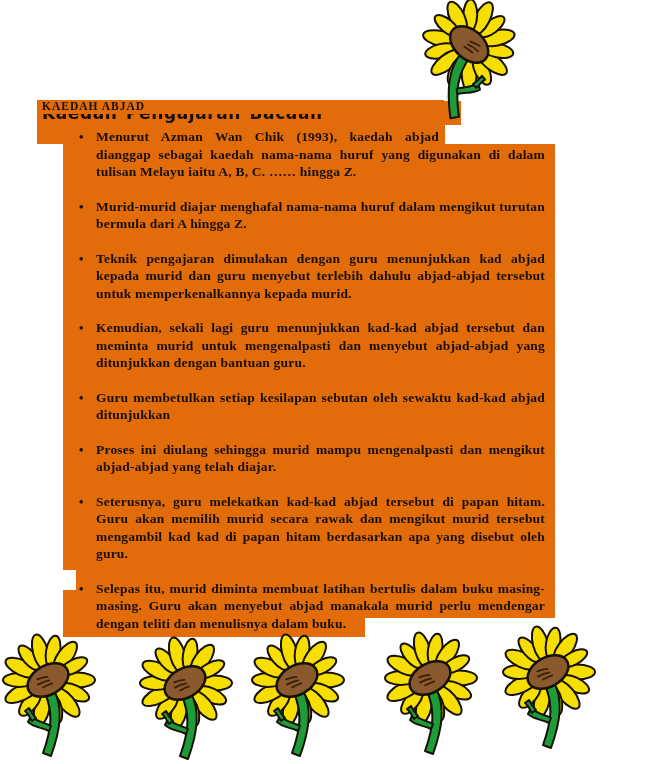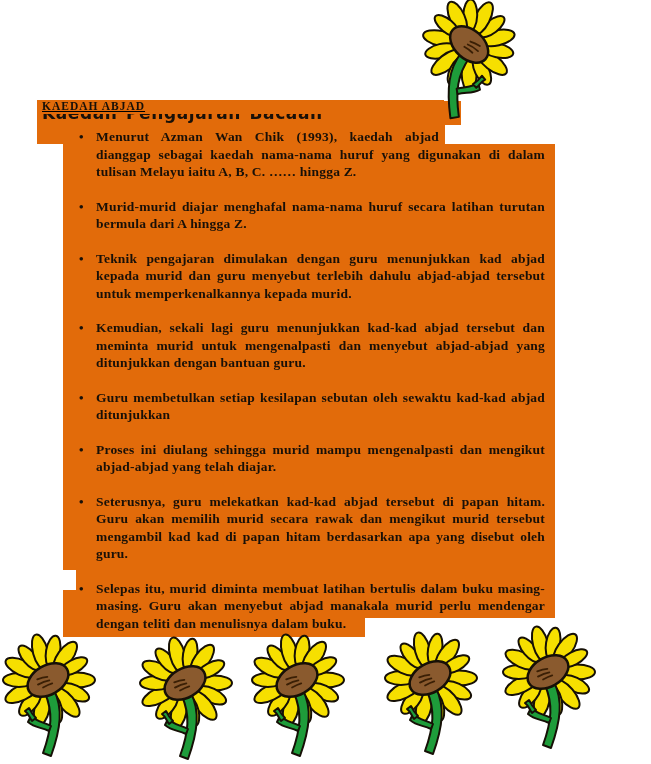--- a/index.html
+++ b/index.html
@@ -16,21 +16,21 @@
        font-family:"Liberation Serif",serif;}
   .stage{position:relative;width:651px;height:764px;overflow:hidden;background:var(--page-bg,#fff);}
 
   
   .title-bar{position:absolute;left:37px;top:57px;width:424px;height:43px;
              background:var(--highlight-orange,#E26B0A);margin-top:44px;}
   .title-bar h1{margin:0;padding:2px 0 0 5px;color:var(--ink,#181008);
                 font-family:"DejaVu Sans",sans-serif;font-weight:bold;
                 font-size:17px;line-height:21px;letter-spacing:.6px;word-spacing:2px;}
   .subtitle-bar{position:absolute;left:37px;top:100px;width:407px;height:14px;
-                background:var(--highlight-orange,#E26B0A);text-decoration:underline;}
+                background:var(--highlight-orange,#E26B0A);}
   .subtitle-bar h2{margin:0;padding:0 0 0 5px;color:var(--ink,#181008);
                    font-family:"Liberation Serif",serif;font-weight:bold;
                    font-size:11.5px;line-height:13px;letter-spacing:1px;}
 
   
   .content{position:absolute;left:63px;top:125px;width:492px;height:512px;
            background:var(--highlight-orange,#E26B0A);
            box-sizing:border-box;padding:3px 10px 0 33px;}
   ul.bullets{margin:0;padding:0;list-style:none;}
   li.bullet{position:relative;text-align:justify;color:var(--ink,#181008);
@@ -97,21 +97,21 @@
 
   <div class="content">
     <ul class="bullets">
       <li class="bullet">
         <span class="dot">•</span>
         <span class="first-line-gap"></span>
         <span class="btxt">Menurut Azman Wan Chik (1993), kaedah abjad dianggap sebagai kaedah nama-nama huruf yang digunakan di dalam tulisan Melayu iaitu A, B, C. …… hingga Z.</span>
       </li>
       <li class="bullet">
         <span class="dot">•</span>
-        <span class="btxt">Murid-murid diajar menghafal nama-nama huruf secara latihan turutan bermula dari A hingga Z.</span>
+        <span class="btxt">Murid-murid diajar menghafal nama-nama huruf dalam mengikut turutan bermula dari A hingga Z.</span>
       </li>
       <li class="bullet">
         <span class="dot">•</span>
         <span class="btxt">Teknik pengajaran dimulakan dengan guru menunjukkan kad abjad kepada murid dan guru menyebut terlebih dahulu abjad-abjad tersebut untuk memperkenalkannya kepada murid.</span>
       </li>
       <li class="bullet">
         <span class="dot">•</span>
         <span class="btxt">Kemudian, sekali lagi guru menunjukkan kad-kad abjad tersebut dan meminta murid untuk mengenalpasti dan menyebut abjad-abjad yang ditunjukkan dengan bantuan guru.</span>
       </li>
       <li class="bullet">

